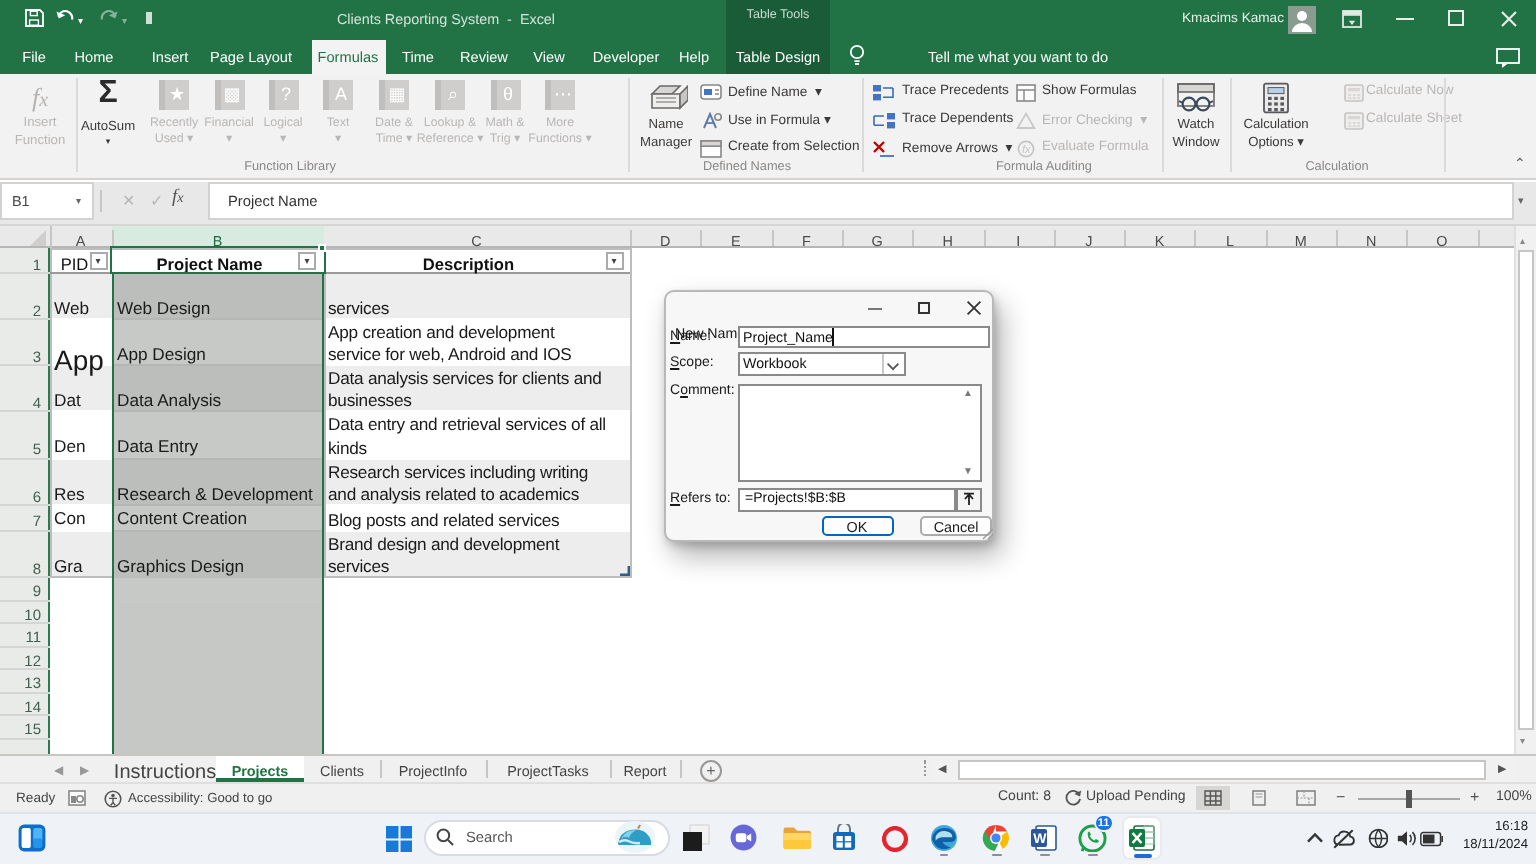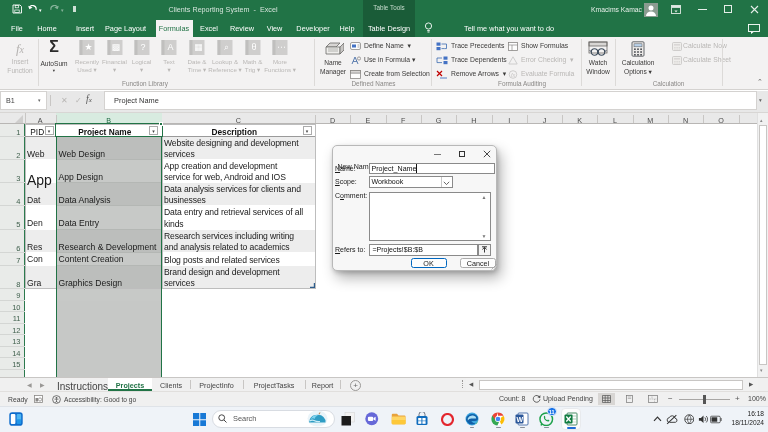--- a/index.html
+++ b/index.html
@@ -42,21 +42,21 @@
 <div class="a" style="left:724px;top:5px;width:8px;height:8px;border:1.1px solid #e6eee9"></div>
 <svg class="a" style="left:750px;top:5px" width="9" height="9" viewBox="0 0 9 9">
 <path d="M1 1 L8 8 M8 1 L1 8" stroke="#e6eee9" stroke-width="1.1"></path>
   </svg>
 <div class="a" style="left:0;top:19px;width:768px;height:18px;background:#217346"></div>
 <div class="a" style="left:363px;top:19px;width:52px;height:18px;background:#1a5c38"></div>
 <div class="a ws" style="left:17px;top:24px;transform:translateX(-50%);font-size:7.3px;color:#fff">File</div>
 <div class="a ws" style="left:47px;top:24px;transform:translateX(-50%);font-size:7.3px;color:#fff">Home</div>
 <div class="a ws" style="left:85px;top:24px;transform:translateX(-50%);font-size:7.3px;color:#fff">Insert</div>
 <div class="a ws" style="left:125.5px;top:24px;transform:translateX(-50%);font-size:7.3px;color:#fff">Page Layout</div>
-<div class="a ws" style="left:209px;top:24px;transform:translateX(-50%);font-size:7.3px;color:#fff">Excel</div>
+<div class="a ws" style="left:209px;top:24px;transform:translateX(-50%);font-size:7.3px;color:#fff">Time</div>
 <div class="a ws" style="left:242px;top:24px;transform:translateX(-50%);font-size:7.3px;color:#fff">Review</div>
 <div class="a ws" style="left:274.5px;top:24px;transform:translateX(-50%);font-size:7.3px;color:#fff">View</div>
 <div class="a ws" style="left:313px;top:24px;transform:translateX(-50%);font-size:7.3px;color:#fff">Developer</div>
 <div class="a ws" style="left:347px;top:24px;transform:translateX(-50%);font-size:7.3px;color:#fff">Help</div>
 <div class="a" style="left:156px;top:19.5px;width:37px;height:17.5px;background:#f4f3f3"></div>
 <div class="a ws" style="left:174px;top:24px;transform:translateX(-50%);font-size:7.3px;color:#217346">Formulas</div>
 <div class="a ws" style="left:389px;top:24px;transform:translateX(-50%);font-size:7.3px;color:#fff">Table Design</div>
 <svg class="a" style="left:424px;top:22px" width="9" height="12" viewBox="0 0 9 12">
 <circle cx="4.5" cy="4" r="3.1" fill="none" stroke="#fff" stroke-width="0.9"></circle>
 <path d="M3.2 8.6 h2.6 M3.5 10 h2" stroke="#fff" stroke-width="0.9"></path>
@@ -312,21 +312,20 @@
 <div class="a ws" style="left:104.75px;top:13.5px;transform:translateX(-50%);font-size:8.3px;font-weight:bold;color:#111">Project Name</div>
 <div class="a" style="left:149.0px;top:12.5px;width:9px;height:9px;background:#fff;border:1px solid #ababab;font-size:5px;color:#444;text-align:center;line-height:8px">▾</div>
 <div class="a ws" style="left:234.25px;top:13.5px;transform:translateX(-50%);font-size:8.3px;font-weight:bold;color:#111">Description</div>
 <div class="a" style="left:302.5px;top:12.5px;width:9px;height:9px;background:#fff;border:1px solid #ababab;font-size:5px;color:#444;text-align:center;line-height:8px">▾</div>
 <div class="a" style="left:55.0px;top:10.0px;width:107.5px;height:14px;border:1.8px solid #217346;background:transparent"></div>
 <div class="a" style="left:55.5px;top:24.0px;width:1.4px;height:240.0px;background:#217346"></div>
 <div class="a" style="left:160.7px;top:24.0px;width:1.4px;height:240.0px;background:#217346"></div>
 <div class="a" style="left:159.3px;top:8.8px;width:4px;height:4px;background:#217346;border:0.8px solid #fff"></div>
 <div class="a ws" style="left:27.0px;top:35.5px;font-size:8.6px;color:#1a1a1a">Web</div>
 <div class="a ws" style="left:58.5px;top:35.5px;font-size:8.6px;color:#1a1a1a">Web Design</div>
-<div class="a ws" style="left:164.0px;top:24.5px;font-size:8.6px;color:#1a1a1a;letter-spacing:-0.12px">Website designing and development</div>
 <div class="a ws" style="left:164.0px;top:36.0px;font-size:8.6px;color:#1a1a1a;letter-spacing:-0.12px">services</div>
 <div class="a ws" style="left:27.0px;top:58.5px;font-size:14px;color:#1a1a1a">App</div>
 <div class="a ws" style="left:58.5px;top:58.5px;font-size:8.6px;color:#1a1a1a">App Design</div>
 <div class="a ws" style="left:164.0px;top:47.5px;font-size:8.6px;color:#1a1a1a;letter-spacing:-0.12px">App creation and development</div>
 <div class="a ws" style="left:164.0px;top:59.0px;font-size:8.6px;color:#1a1a1a;letter-spacing:-0.12px">service for web, Android and IOS</div>
 <div class="a ws" style="left:27.0px;top:81.5px;font-size:8.6px;color:#1a1a1a">Dat</div>
 <div class="a ws" style="left:58.5px;top:81.5px;font-size:8.6px;color:#1a1a1a">Data Analysis</div>
 <div class="a ws" style="left:164.0px;top:70.5px;font-size:8.6px;color:#1a1a1a;letter-spacing:-0.12px">Data analysis services for clients and</div>
 <div class="a ws" style="left:164.0px;top:82.0px;font-size:8.6px;color:#1a1a1a;letter-spacing:-0.12px">businesses</div>
 <div class="a ws" style="left:27.0px;top:105.0px;font-size:8.6px;color:#1a1a1a">Den</div>

